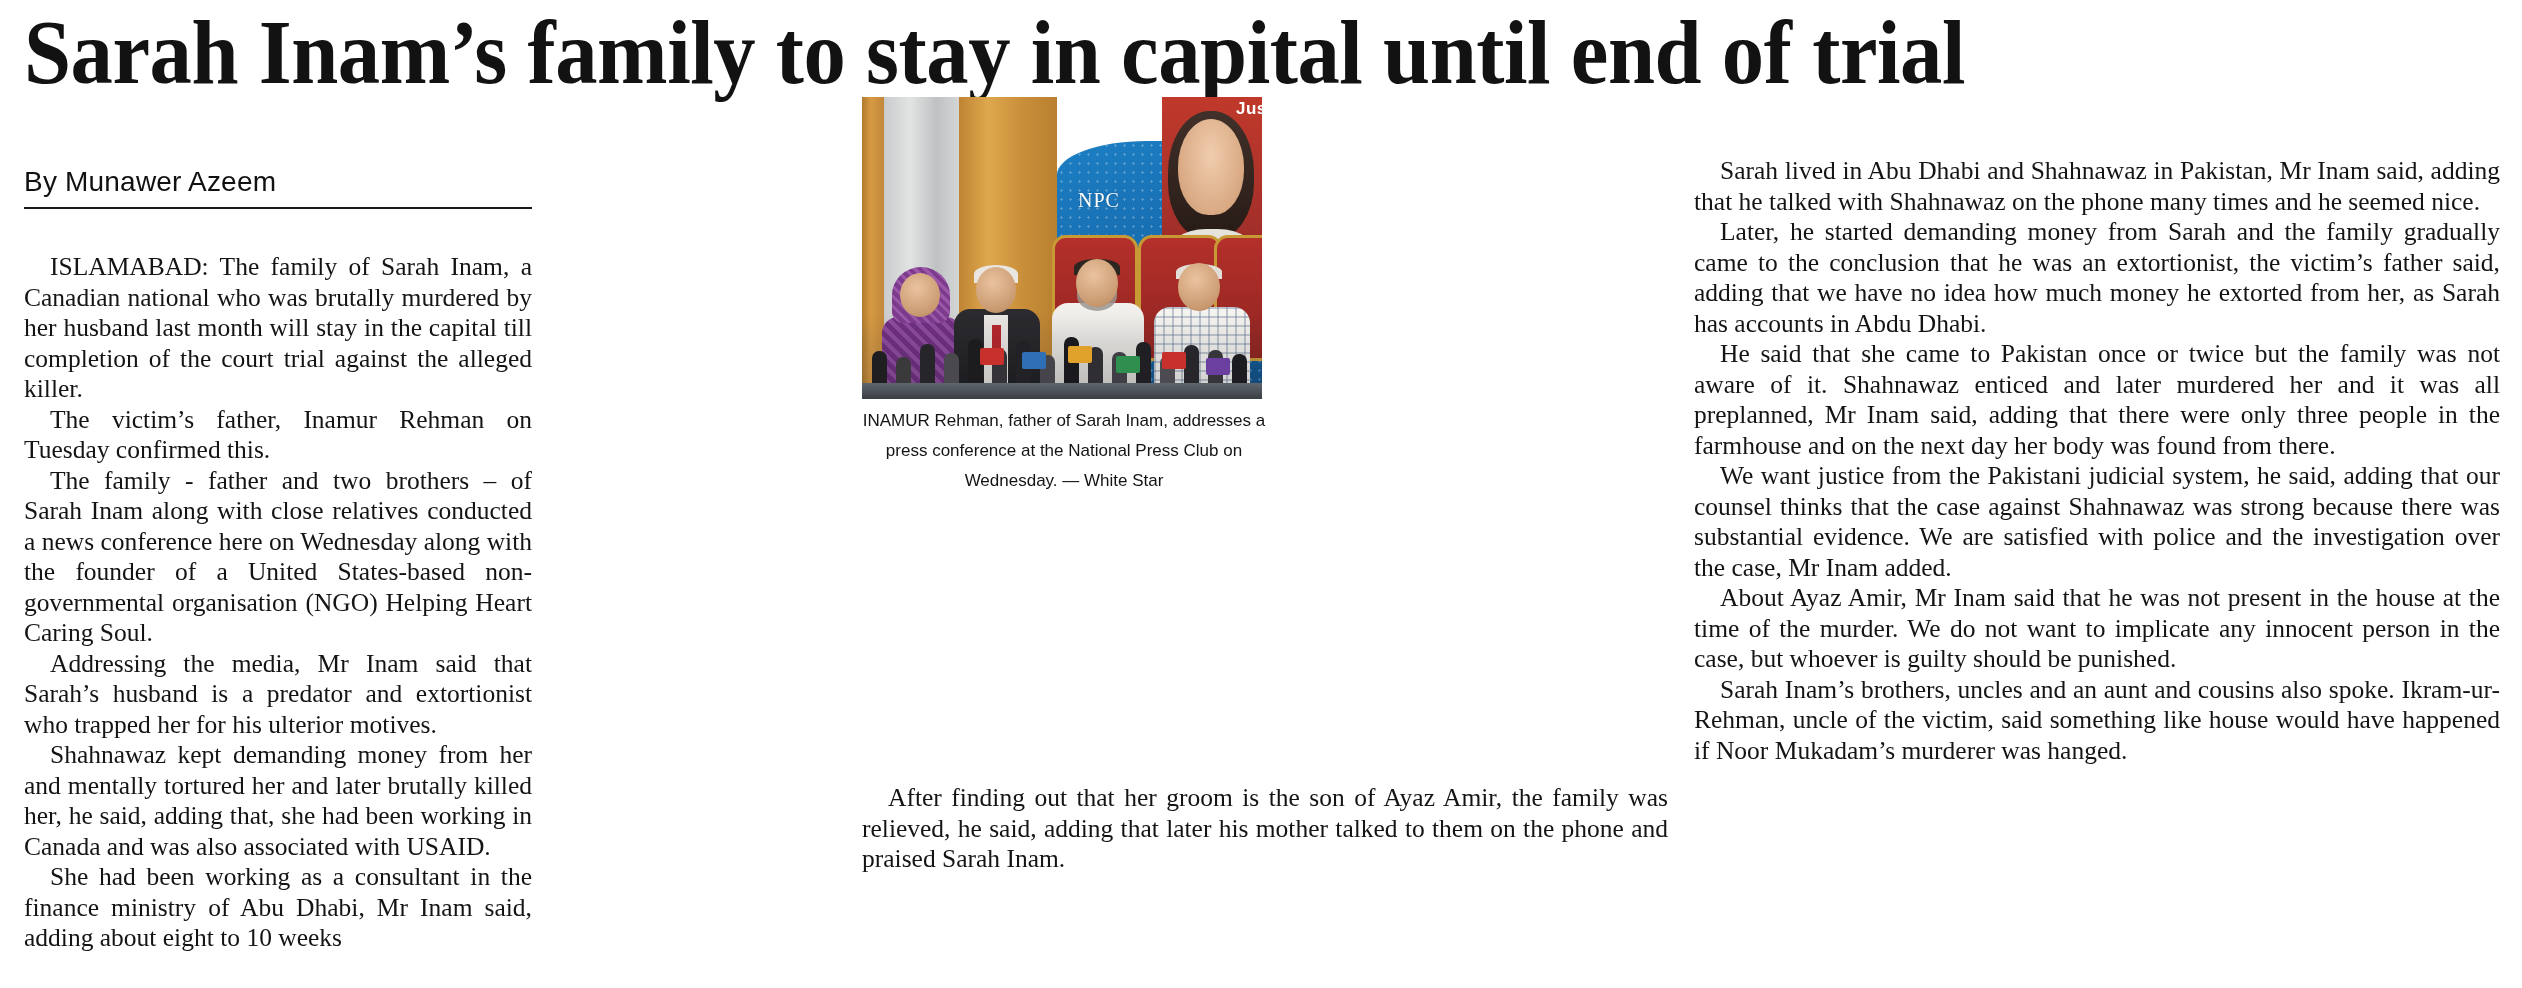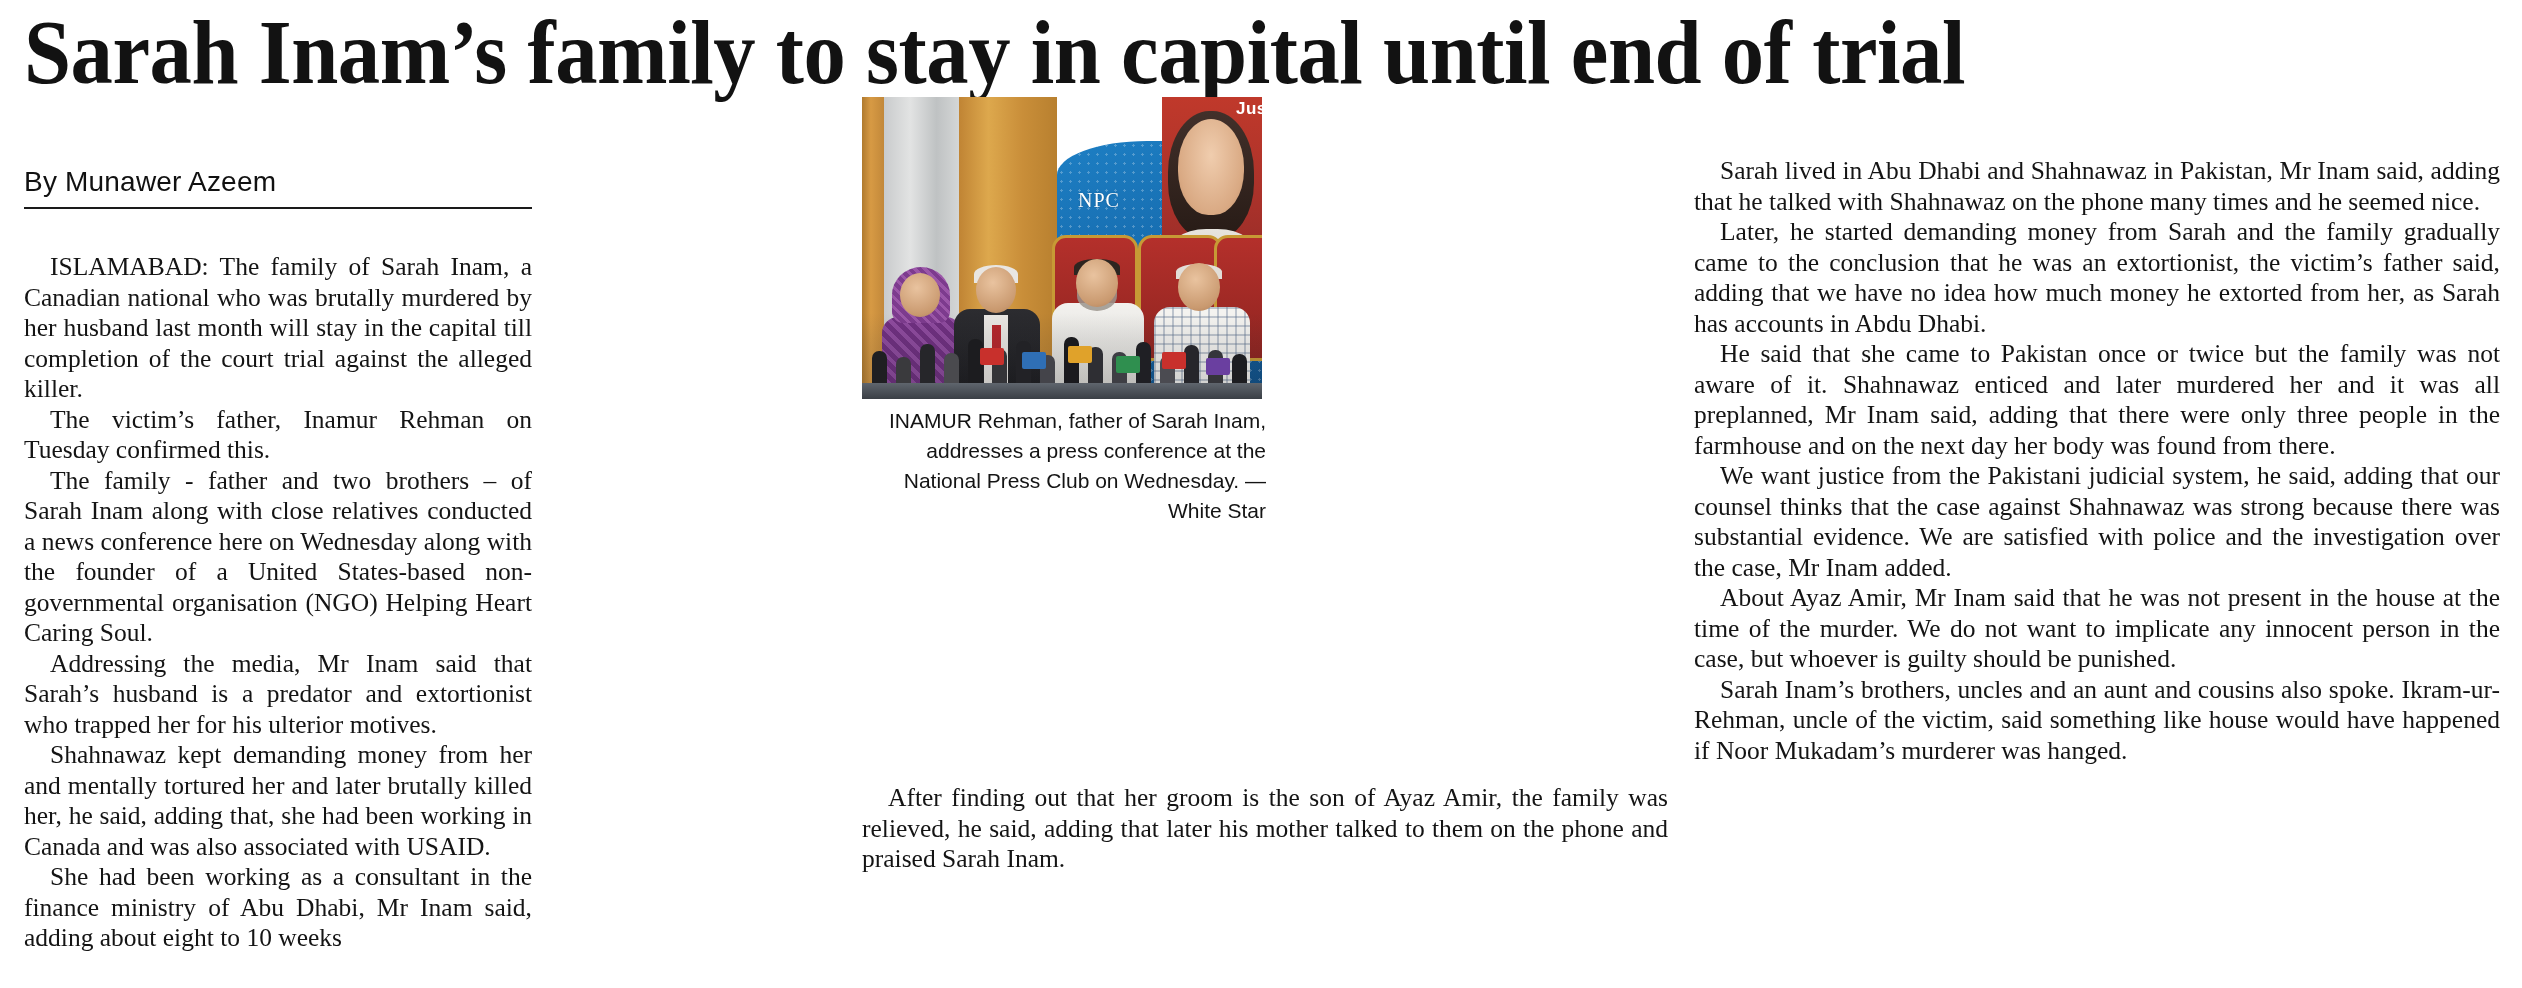--- a/index.html
+++ b/index.html
@@ -248,24 +248,24 @@
   .photo .table {
     position:absolute; left:0; bottom:0; width:400px; height:16px;
     background: linear-gradient(180deg,#5f656d,#3a3f45);
   }
 
   
   .caption {
     position:absolute;
     left:862px; top:406px; width:404px;
     font-family:"Liberation Sans","DejaVu Sans",sans-serif;
-    font-size:21px;
+    font-size:17px;
     line-height:30px;
     color:#141414;
-    text-align:right;
+    text-align:center;
   }
 
   
   .clip { overflow: hidden; }
 </style>
 </head>
 <body>
 
 <div class="page">
 

